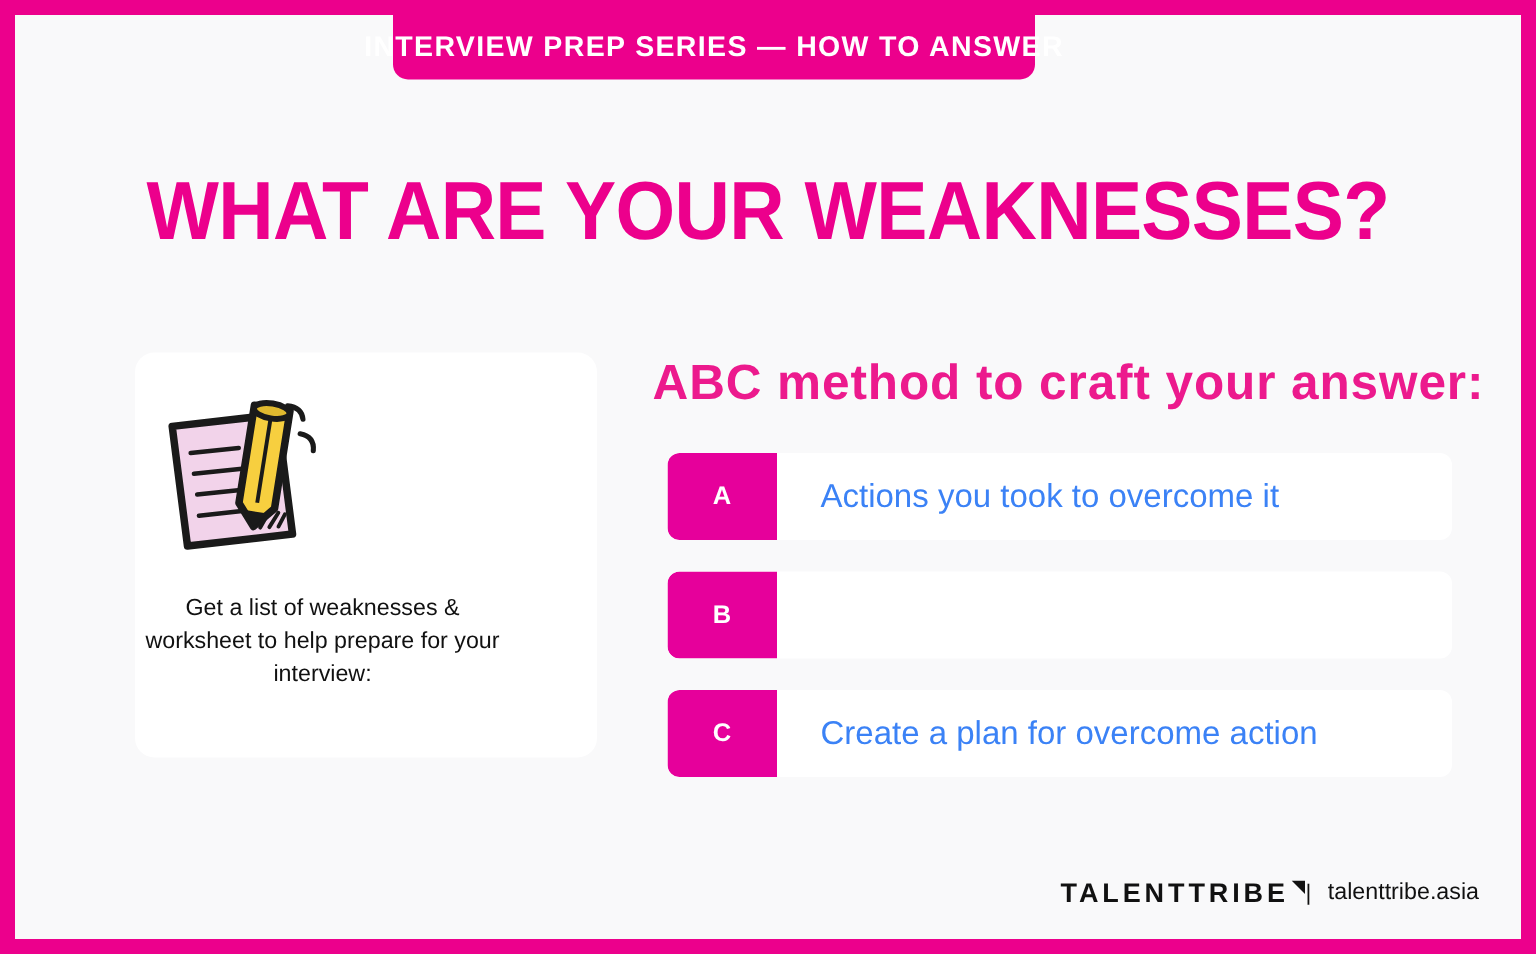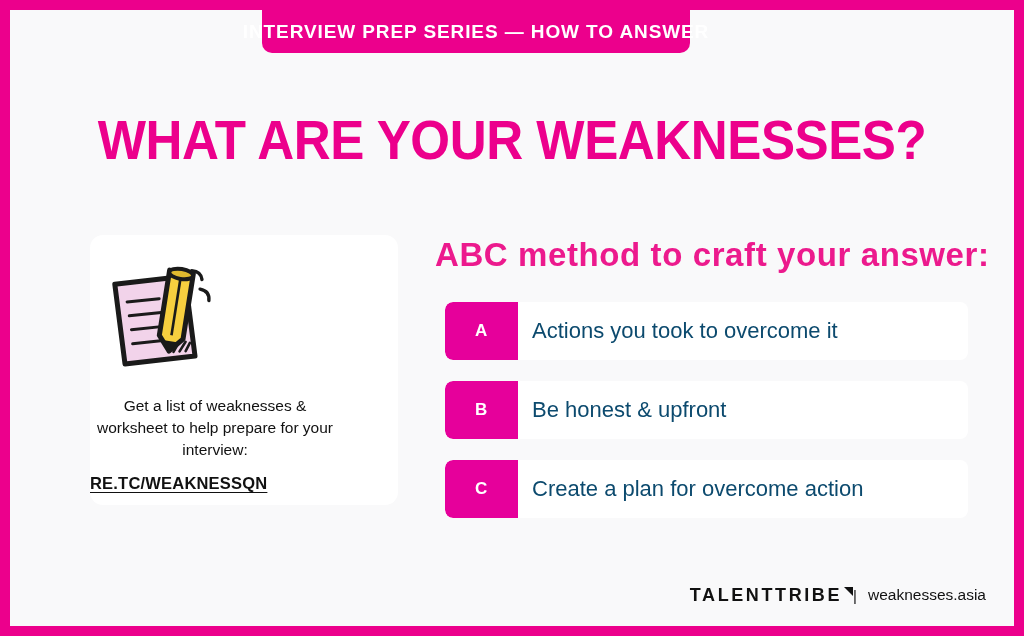--- a/index.html
+++ b/index.html
@@ -138,22 +138,22 @@
     justify-content: center;
     color: #ffffff;
     font-size: 17px;
     font-weight: bold;
     letter-spacing: 0.5px;
   }
   .row-text {
     flex: 1 1 auto;
     display: flex;
     align-items: center;
-    padding-left: 14px;
-    color: #0c4a6e;
+    padding-left: 29px;
+    color: #3b82f6;
     font-size: 22px;
     line-height: 1;
   }
 
   
   .footer {
     position: absolute;
     right: 28px;
     bottom: 22px;
     display: flex;
@@ -229,50 +229,48 @@
           <g stroke="#1a1a1a" stroke-width="3.4" stroke-linecap="round" fill="none">
             <path d="M112 20 q9 3 8 11"></path>
             <path d="M116 40 q9 4 6 13"></path>
           </g>
         </g>
       </svg>
     </div>
 
     <div class="card-copy">Get a list of weaknesses &amp; worksheet to help prepare for your interview:</div>
 
-    <a class="card-link" href="#">RE.TC/WEAKNESSQN</a>
   </div>
 
   <div class="abc-heading">ABC method to craft your answer:</div>
 
   <div class="rows">
 
     <div class="row">
       <div class="row-badge">A</div>
       <div class="row-text">Actions you took to overcome it</div>
     </div>
 
     <div class="row">
       <div class="row-badge">B</div>
-      <div class="row-text">Be honest &amp; upfront</div>
     </div>
 
     <div class="row">
       <div class="row-badge">C</div>
       <div class="row-text">Create a plan for overcome action</div>
     </div>
 
   </div>
 
   <div class="footer">
     <span class="brand">
       <span>TALENTTRIBE</span>
       <span class="brand-mark">
         <svg viewBox="0 0 9 9" width="9" height="9" aria-hidden="true">
           <path d="M0 0 L9 0 L9 9 Z" fill="#111111"></path>
         </svg>
       </span>
     </span>
     <span class="footer-divider">|</span>
-    <span class="footer-url">weaknesses.asia</span>
+    <span class="footer-url">talenttribe.asia</span>
   </div>
 
 </div>
 
 </body></html>

